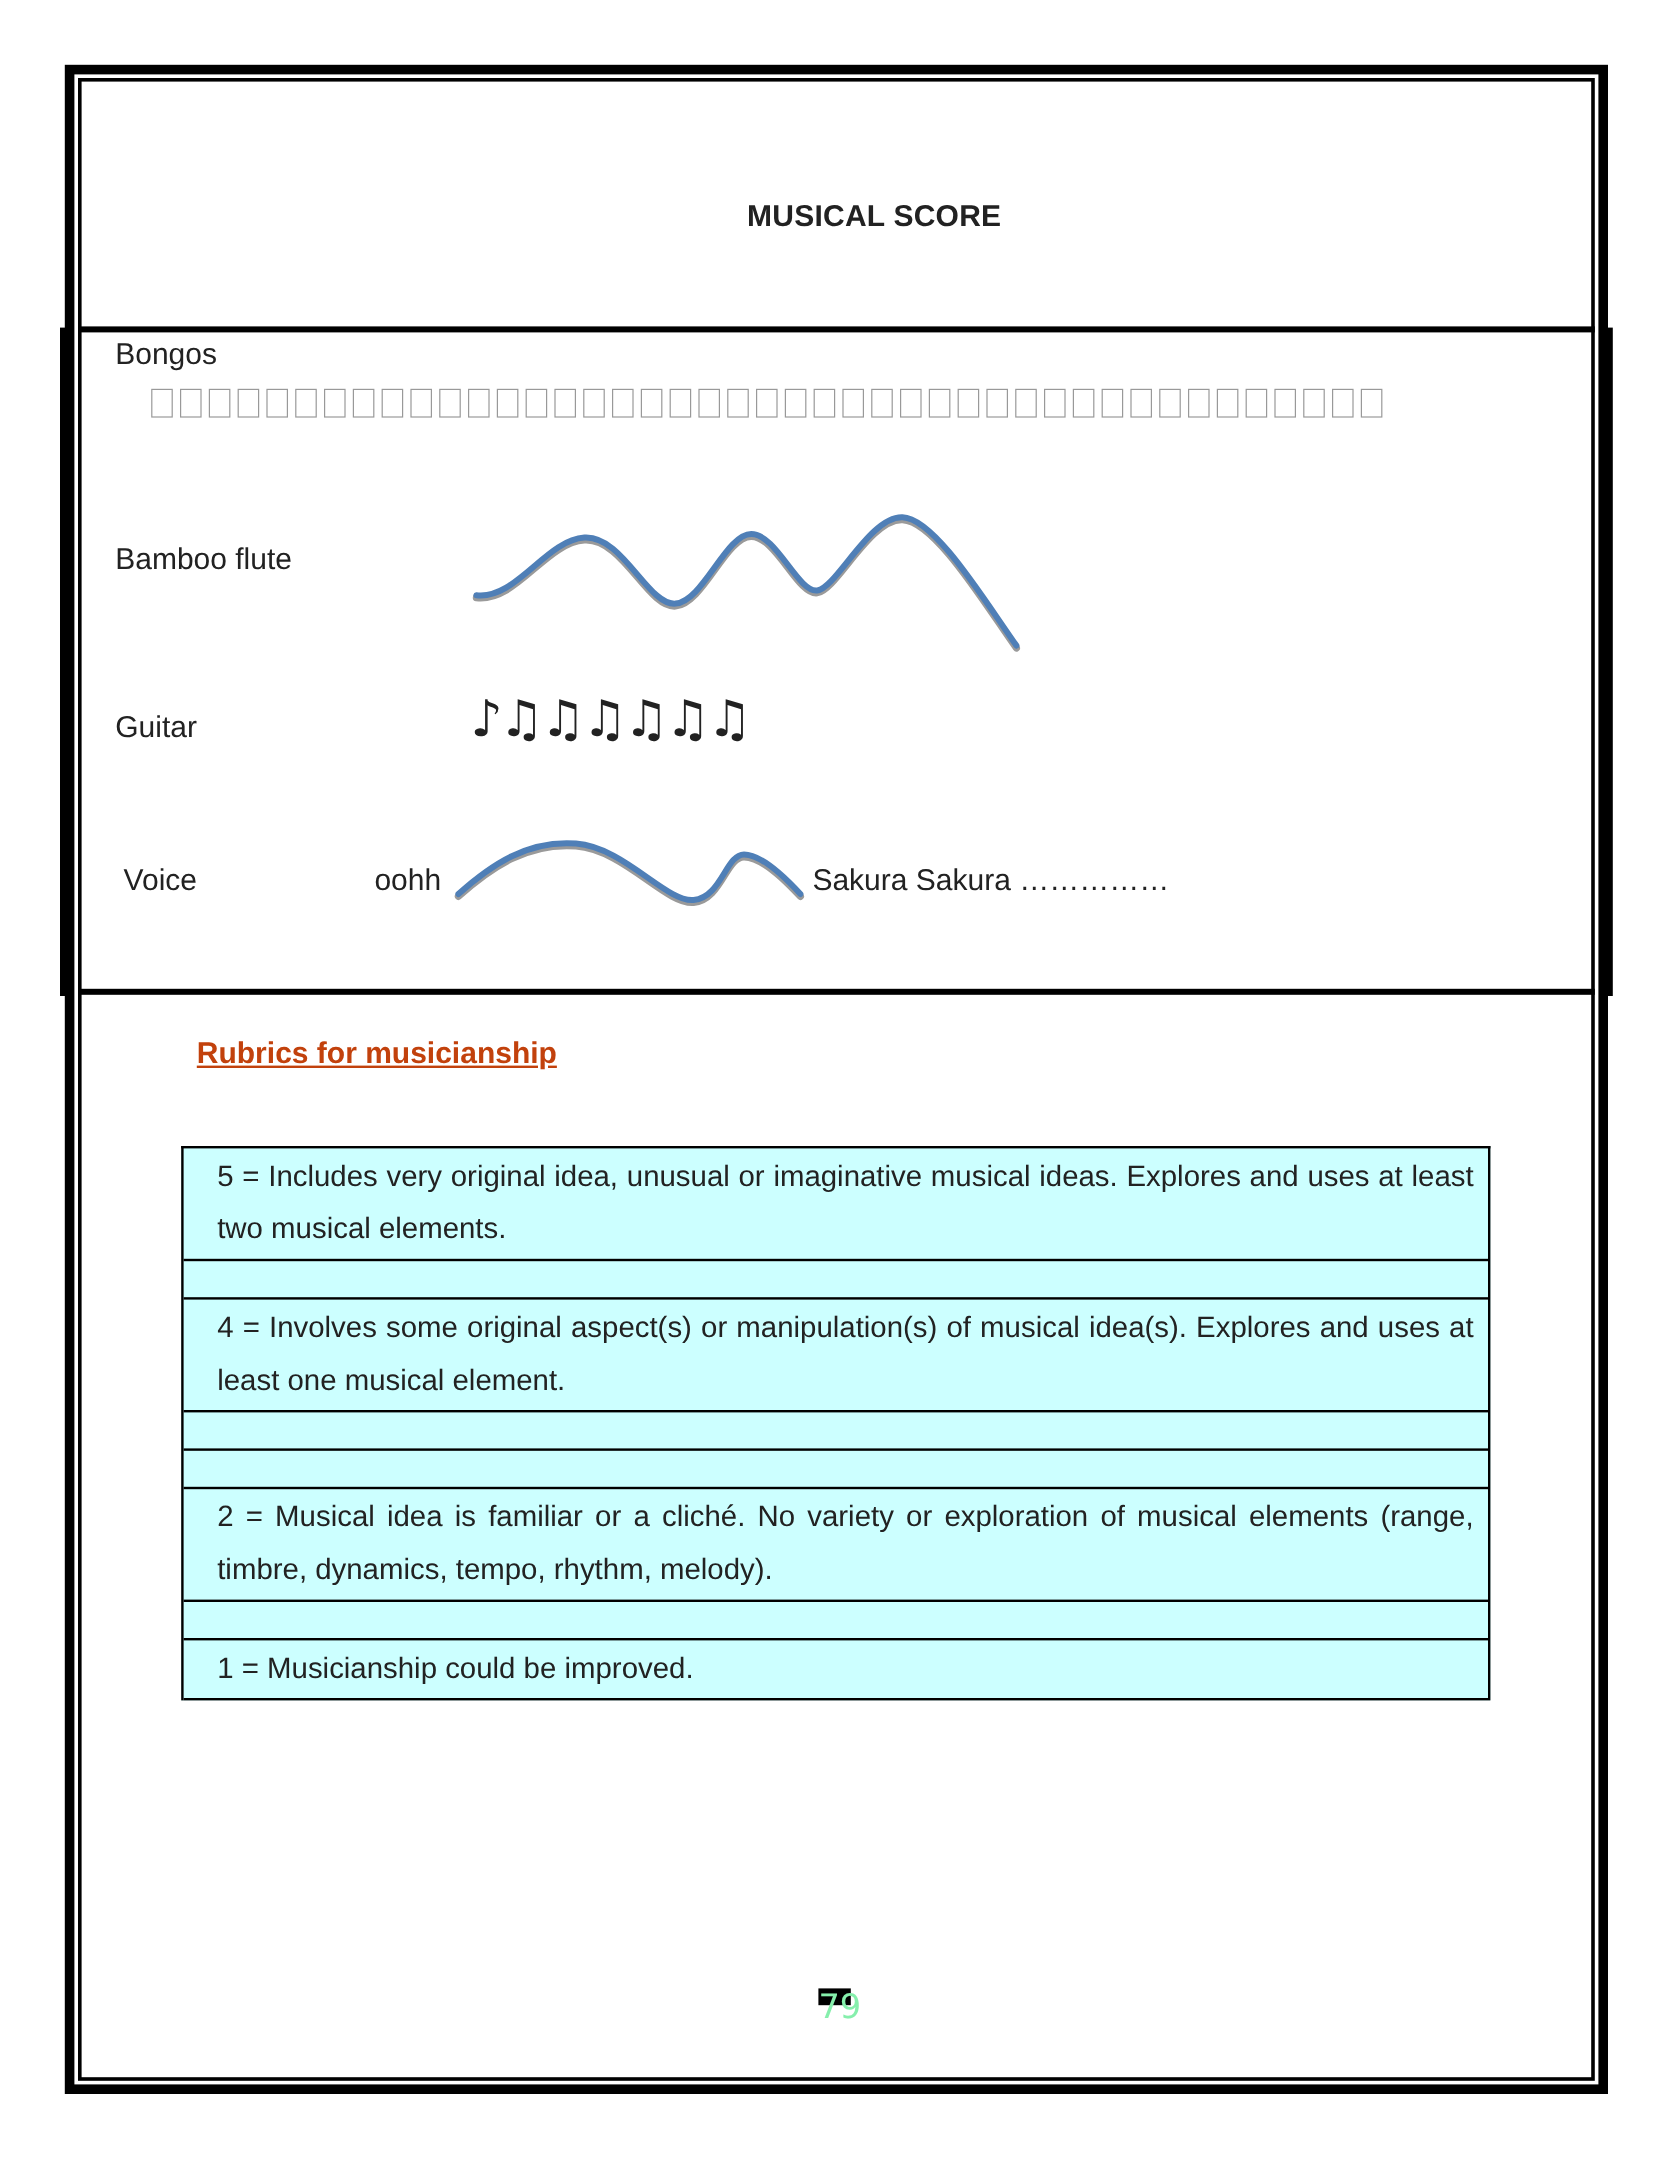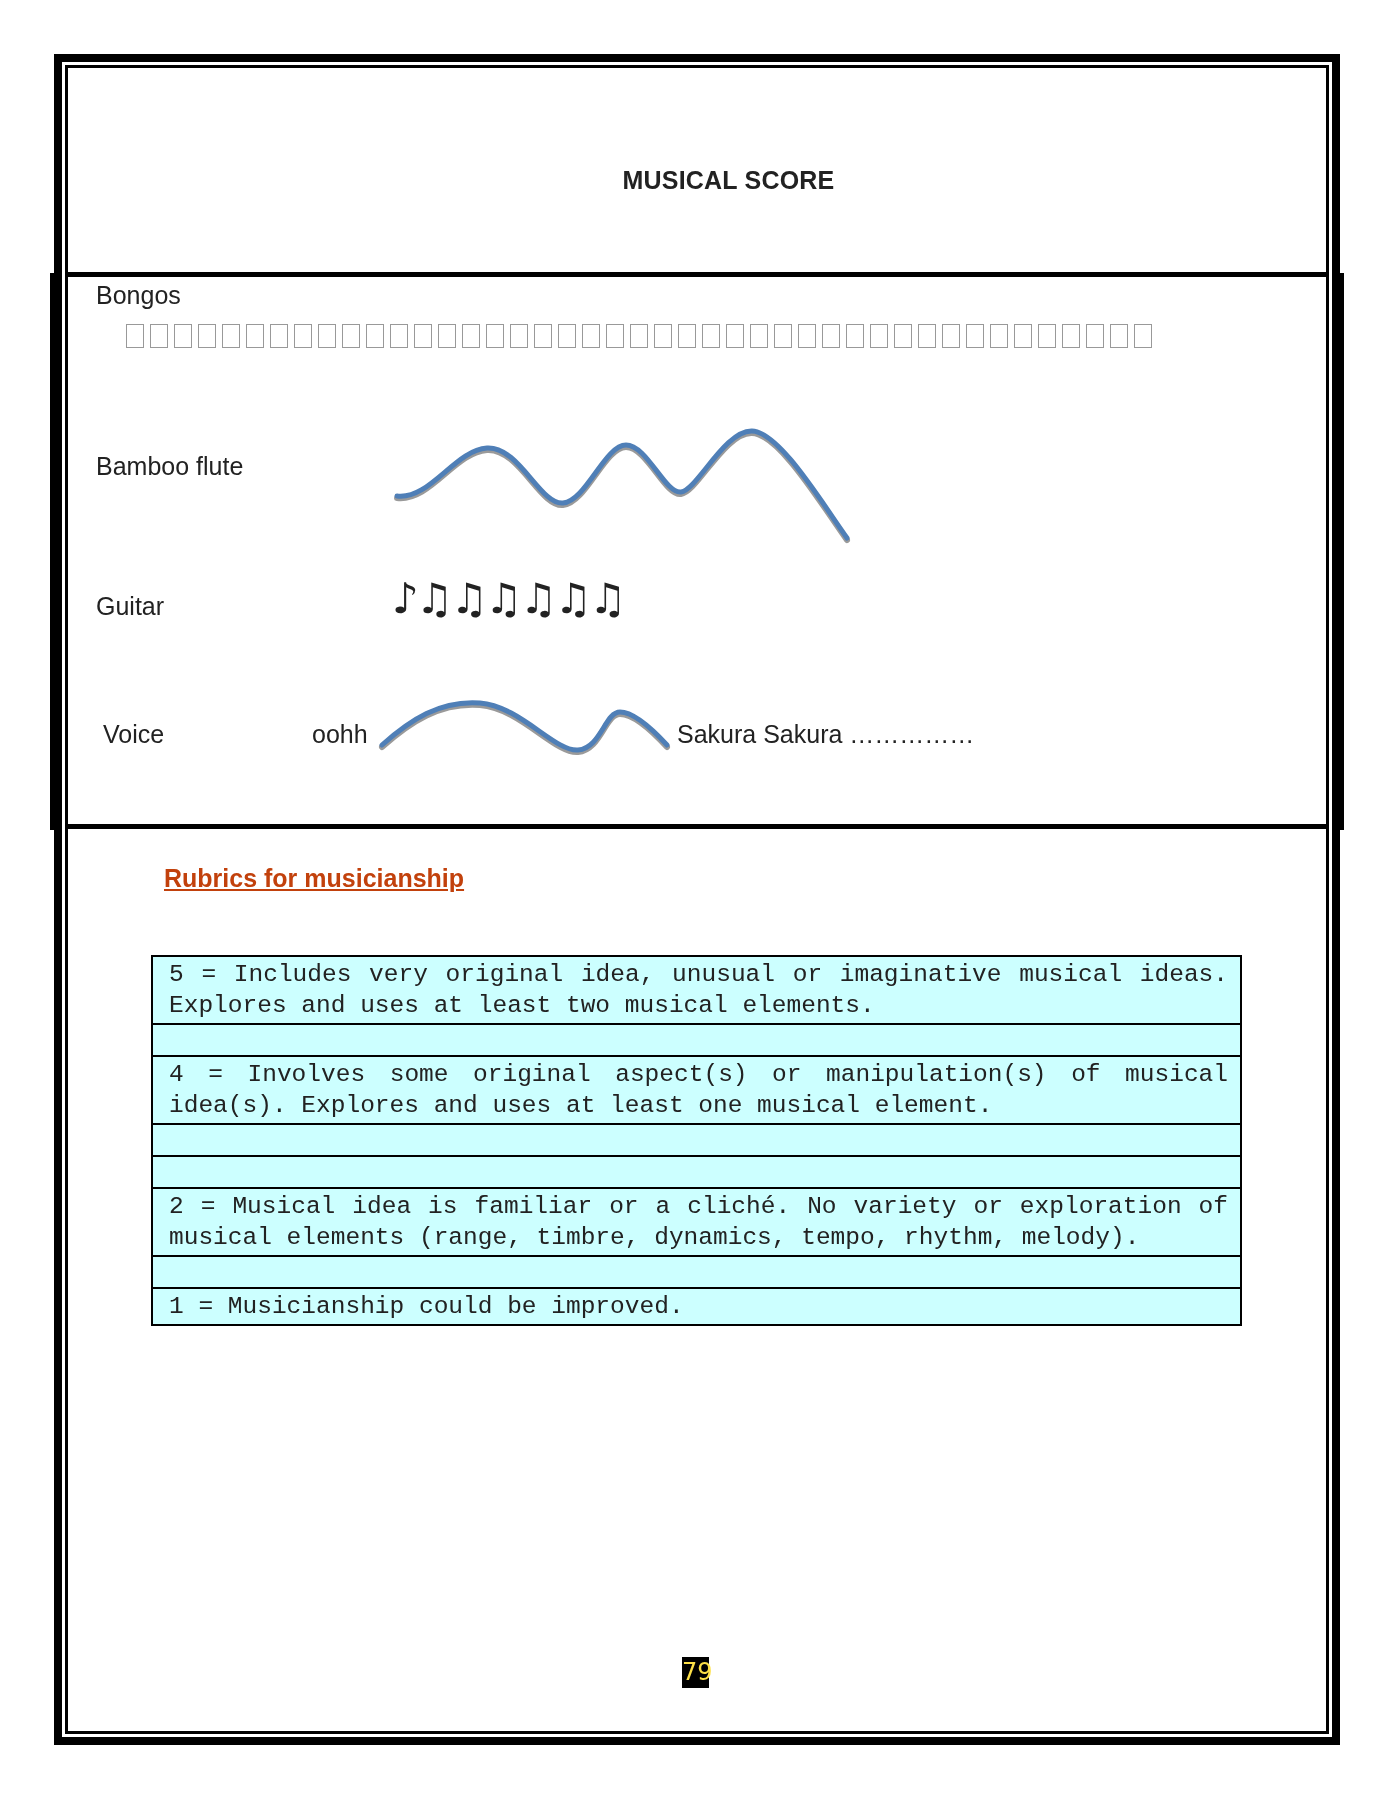--- a/index.html
+++ b/index.html
@@ -16,25 +16,25 @@
   .title { left: 0; width: 1391px; top: 166px; text-align: center; font-weight: bold;
            font-size: 25px; color: #222; letter-spacing: 0.2px; padding-left: 33px; }
   .label { font-size: 25px; color: #222; white-space: nowrap; }
   .bongo-row { left: 126px; top: 324px; display: flex; gap: 6px; }
   .bongo-box { width: 18px; height: 24px; border: 1.5px solid #999; box-sizing: border-box; }
   .notes { font-family: "DejaVu Sans", sans-serif; font-size: 42px; color: #222; letter-spacing: -3px; line-height: 1; }
   .rubric-heading { left: 164px; top: 864px; font-size: 25px; font-weight: bold; text-decoration: underline;
                     color: #c2410c; }
   .rubric-table { left: 151px; top: 955px; width: 1091px; border: 2px solid #000; border-bottom: 0;
                   background: #ccffff; box-sizing: border-box; }
-  .rubric-row { border-bottom: 2px solid #000; padding: 2px 12px 2px 16px; font-size: 24.5px;
-                line-height: 31px; color: #222; text-align: justify; text-align-last: left; font-family: Liberation Mono, monospace; }
+  .rubric-row { border-bottom: 2px solid #000; padding: 2px 12px 2px 28px; font-size: 24.5px;
+                line-height: 44px; color: #222; text-align: justify; text-align-last: left; }
   .rubric-spacer { border-bottom: 2px solid #000; height: 30px; }
-  .page-num { left: 682px; top: 1657px; width: 27px; height: 31px; background: #000; color: #fde047;
-              font-family: "DejaVu Sans", sans-serif; font-size: 24px; line-height: 31px; text-align: center; }
+  .page-num { left: 682px; top: 1657px; width: 27px; height: 14px; background: #000; color: #86efac;
+              font-family: "DejaVu Sans", sans-serif; font-size: 28px; line-height: 31px; text-align: center; }
   svg.wave { position: absolute; overflow: visible; }
 </style>
 </head>
 <body>
 
 <div class="abs outer-frame"></div>
 <div class="abs inner-frame"></div>
 <div class="abs side-bar-left"></div>
 <div class="abs side-bar-right"></div>
 <div class="abs divider" style="top:272px;"></div>

